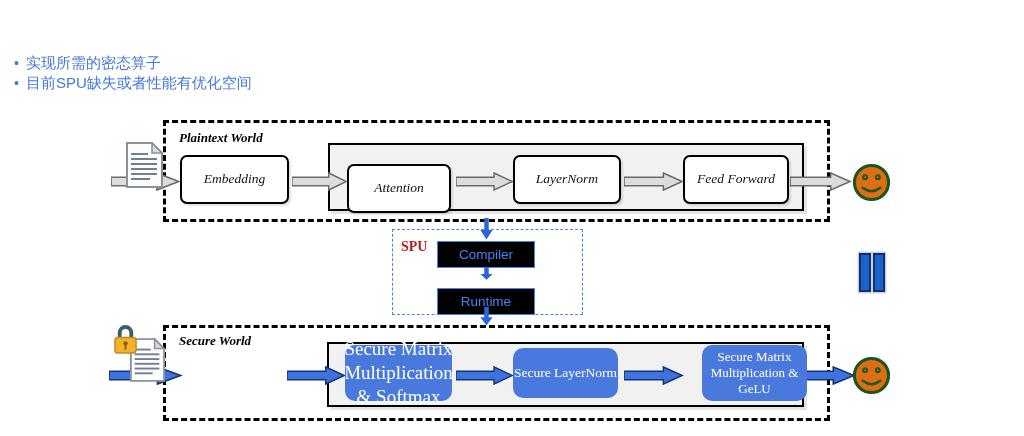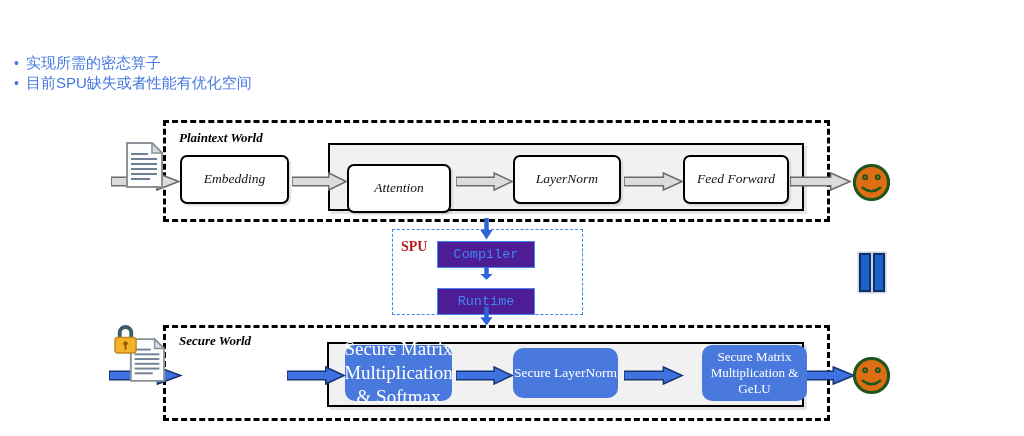--- a/index.html
+++ b/index.html
@@ -41,22 +41,22 @@
   #n-sec-softmax{left:345px;top:345px;width:107px;height:56px;font-size:19px;}
   #n-sec-layernorm{left:513px;top:348px;width:105px;height:50px;}
   #n-sec-gelu{left:683px;top:345px;width:105px;height:56px;font-size:13px;margin-left:19px;}
 
   
   #spu-box{position:absolute;left:392px;top:229px;width:189px;height:84px;
            border:1.5px dashed #4285f4;}
   #spu-label{position:absolute;left:401px;top:239px;font-family:"Liberation Serif",serif;
              font-weight:600;font-size:14px;color:#b91c1c;}
   .spu-node{position:absolute;display:flex;align-items:center;justify-content:center;
-            background:#4c1d95;border:1.5px solid #4285f4;color:#4285f4;
-            font-family:Liberation Mono, monospace;font-size:13.5px;}
+            background:#000000;border:1.5px solid #4285f4;color:#4285f4;
+            font-family:Liberation Sans, sans-serif;font-size:13.5px;}
   #spu-compiler{left:437px;top:241px;width:96px;height:25px;}
   #spu-runtime{left:437px;top:288px;width:96px;height:25px;}
 
   
   .harrow{position:absolute;height:19px;top:172px;}
   .harrow-b{position:absolute;height:19px;top:366px;}
   .varrow{position:absolute;width:13px;left:480px;}
   #va1{top:218px;height:22px;}
   #va2{top:267px;height:13px;}
   #va3{top:307px;height:19px;}

